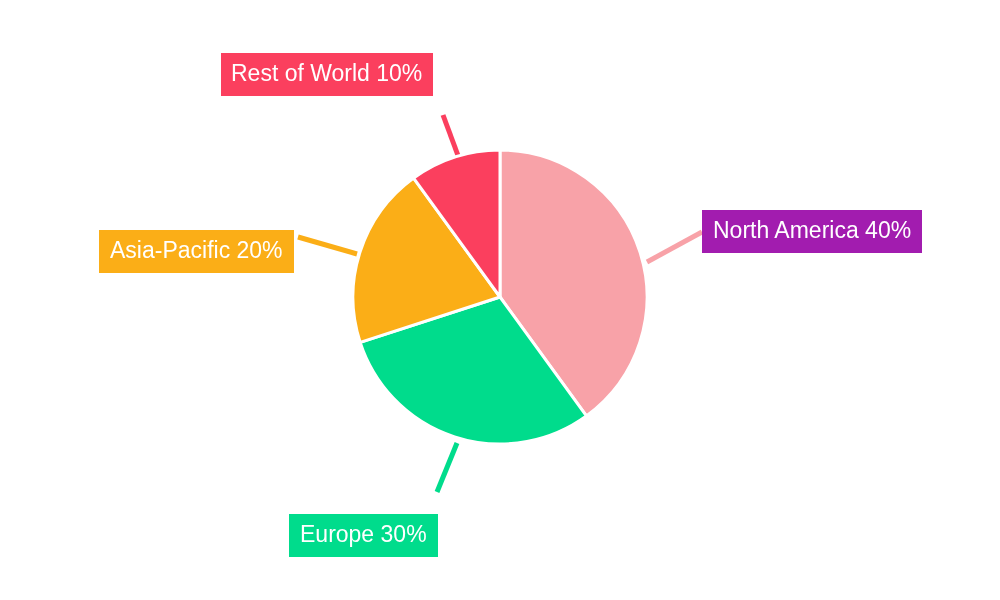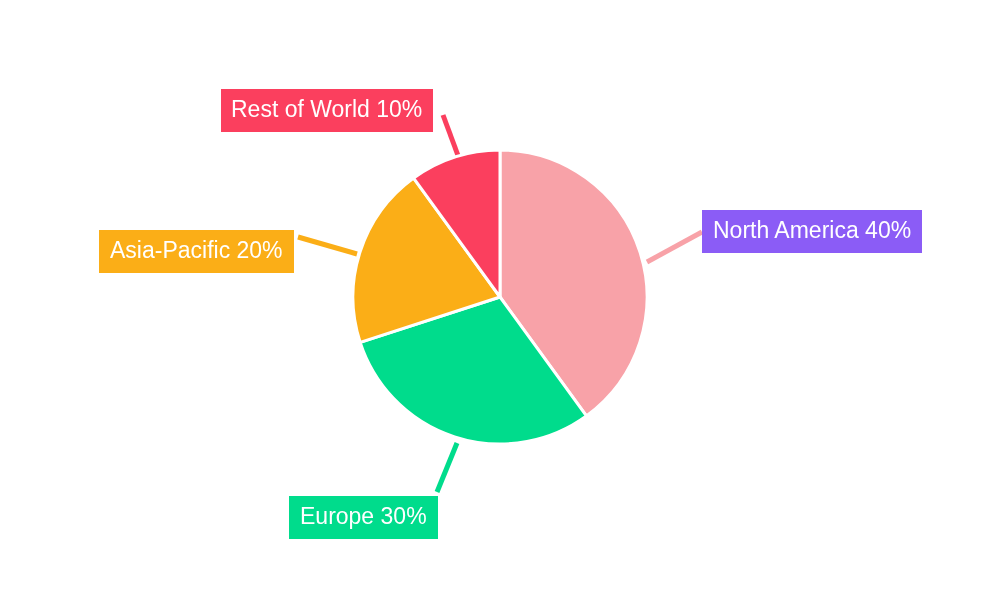--- a/index.html
+++ b/index.html
@@ -35,29 +35,29 @@
     white-space: nowrap;
     padding: 9px 11px 11px 11px;
     box-sizing: border-box;
   }
   #label-north-america {
     left: 702px;
     top: 210px;
   }
   #label-europe {
     left: 289px;
-    top: 496px;
+    top: 514px;
   }
   #label-asia-pacific {
     left: 99px;
     top: 211px;
   }
   #label-rest-of-world {
     left: 221px;
-    top: 89px;
+    top: 53px;
     padding-left: 10px;
   }
 </style>
 </head>
 <body>
 
 <div id="chart-root">
 
   <svg id="pie-svg" viewBox="0 0 1000 600">
 
@@ -74,21 +74,21 @@
 
       <path d="M 500 297 L 586.40 415.93 A 147 147 0 0 1 360.19 342.43 Z" fill="#00dc8c" stroke="#ffffff" stroke-width="3" stroke-linejoin="round"></path>
 
       <path d="M 500 297 L 360.19 342.43 A 147 147 0 0 1 413.60 178.07 Z" fill="#fbae17" stroke="#ffffff" stroke-width="3" stroke-linejoin="round"></path>
 
       <path d="M 500 297 L 413.60 178.07 A 147 147 0 0 1 500.00 150.00 Z" fill="#fb3f5e" stroke="#ffffff" stroke-width="3" stroke-linejoin="round"></path>
     </g>
 
   </svg>
 
-  <div class="slice-label" id="label-north-america" style="background:#8b5cf6;">North America 40%</div>
+  <div class="slice-label" id="label-north-america" style="background:#a21caf;">North America 40%</div>
 
   <div class="slice-label" id="label-europe" style="background:#00dc8c;">Europe 30%</div>
 
   <div class="slice-label" id="label-asia-pacific" style="background:#fbae17;margin-top:19px;">Asia-Pacific 20%</div>
 
   <div class="slice-label" id="label-rest-of-world" style="background:#fb3f5e;">Rest of World 10%</div>
 
 </div>
 
 </body></html>

